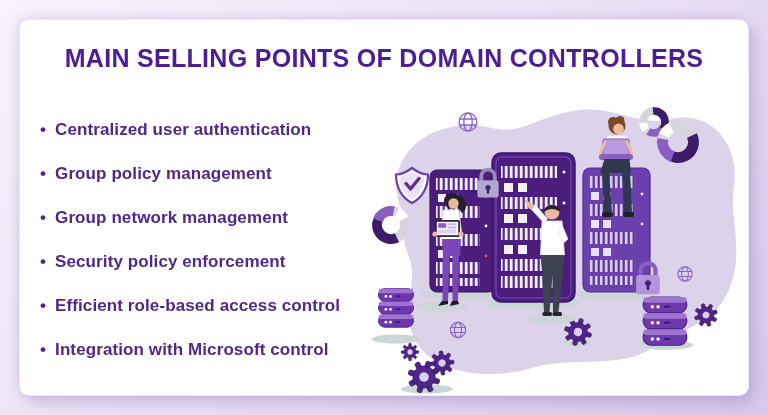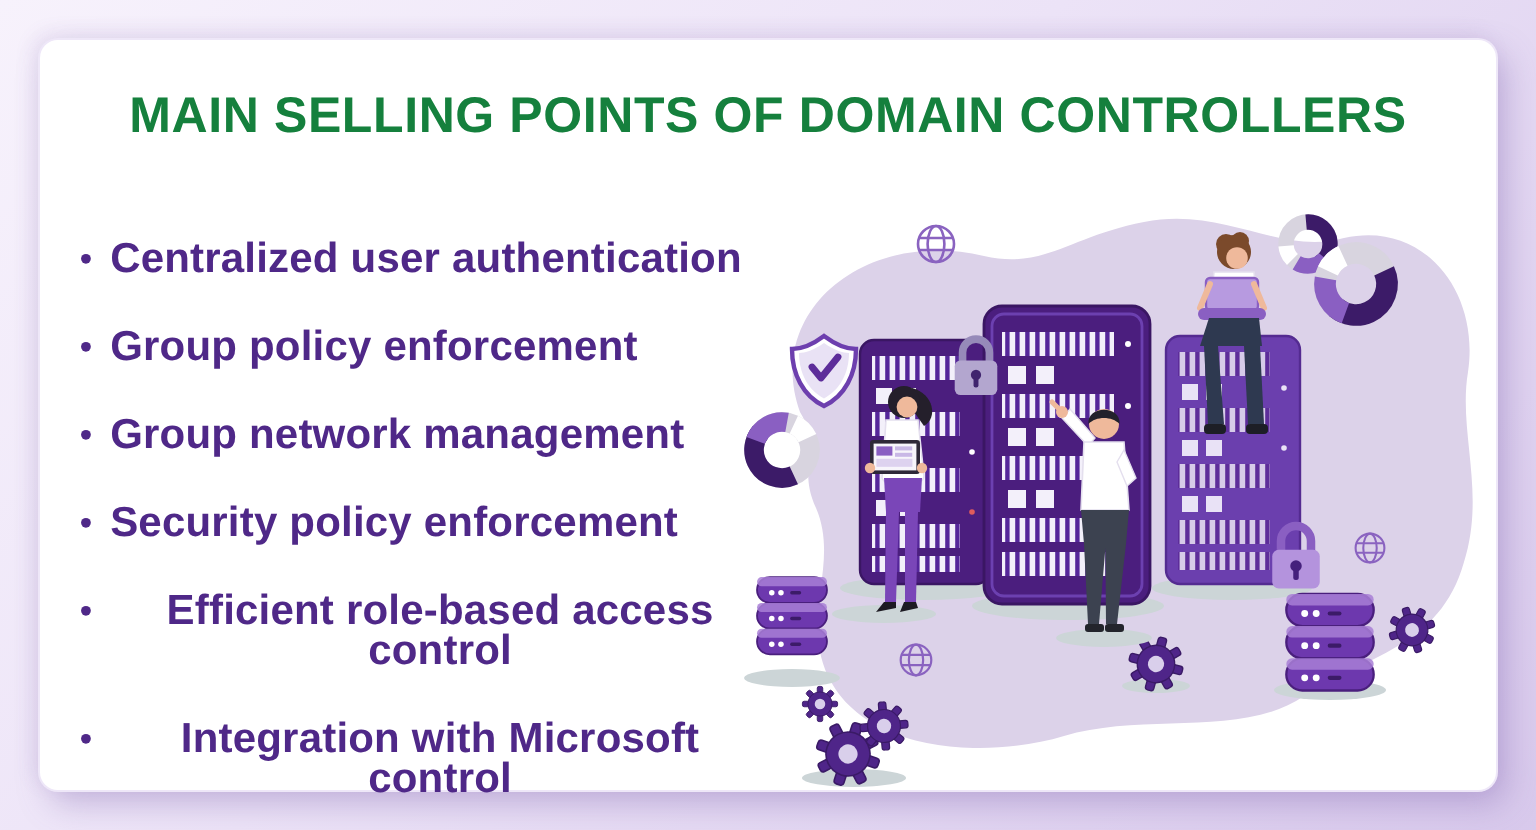--- a/index.html
+++ b/index.html
@@ -11,30 +11,30 @@
   .frame{position:relative;width:768px;height:415px;}
   .card{
     position:absolute;left:20px;top:20px;width:728px;height:375px;
     background:#ffffff;border-radius:9px;
     box-shadow:0 0 0 1px #eee7f8, 5px 7px 16px rgba(120,92,168,0.35), -3px -3px 10px rgba(120,92,168,0.12);
   }
   .title{
     position:absolute;left:0;top:24px;width:100%;
     text-align:center;margin:0;
     font-size:25px;font-weight:bold;letter-spacing:0.3px;
-    color:#15803d;
+    color:#4c1d95;
   }
   .bullet-list{
     position:absolute;left:20px;top:100px;width:345px;
     list-style:none;margin:0;padding:0;
   }
   .bullet-list li{
     display:flex;align-items:flex-start;
     margin-bottom:24px;
-    font-size:21px;line-height:20px;font-weight:bold;
+    font-size:17px;line-height:20px;font-weight:bold;
     color:#4f2888;letter-spacing:0.1px;text-align:center;
   }
   .bullet-list li::before{
     content:"\2022";
     margin-right:9px;
     font-size:17px;line-height:20px;
   }
   .illustration{
     position:absolute;left:352px;top:66px;width:376px;height:309px;
   }
@@ -42,21 +42,21 @@
 </head>
 <body>
 
 <div class="frame">
   <div class="card">
 
     <h1 class="title">MAIN SELLING POINTS OF DOMAIN CONTROLLERS</h1>
 
     <ul class="bullet-list">
       <li>Centralized user authentication</li>
-      <li>Group policy enforcement</li>
+      <li>Group policy management</li>
       <li>Group network management</li>
       <li>Security policy enforcement</li>
       <li>Efficient role-based access control</li>
       <li>Integration with Microsoft control</li>
     </ul>
 
     <svg class="illustration" viewBox="0 0 376 309" role="img" aria-label="Three purple server rack cabinets with IT staff: a woman checking a monitoring dashboard, a man pointing at a server rack, and a man sitting on top of a rack with a laptop, surrounded by security, database, gear, globe and chart icons">
       <defs>
         <pattern id="ventW" width="5" height="12" patternUnits="userSpaceOnUse">
           <rect width="5" height="12" fill="#f3f0fa"></rect>

